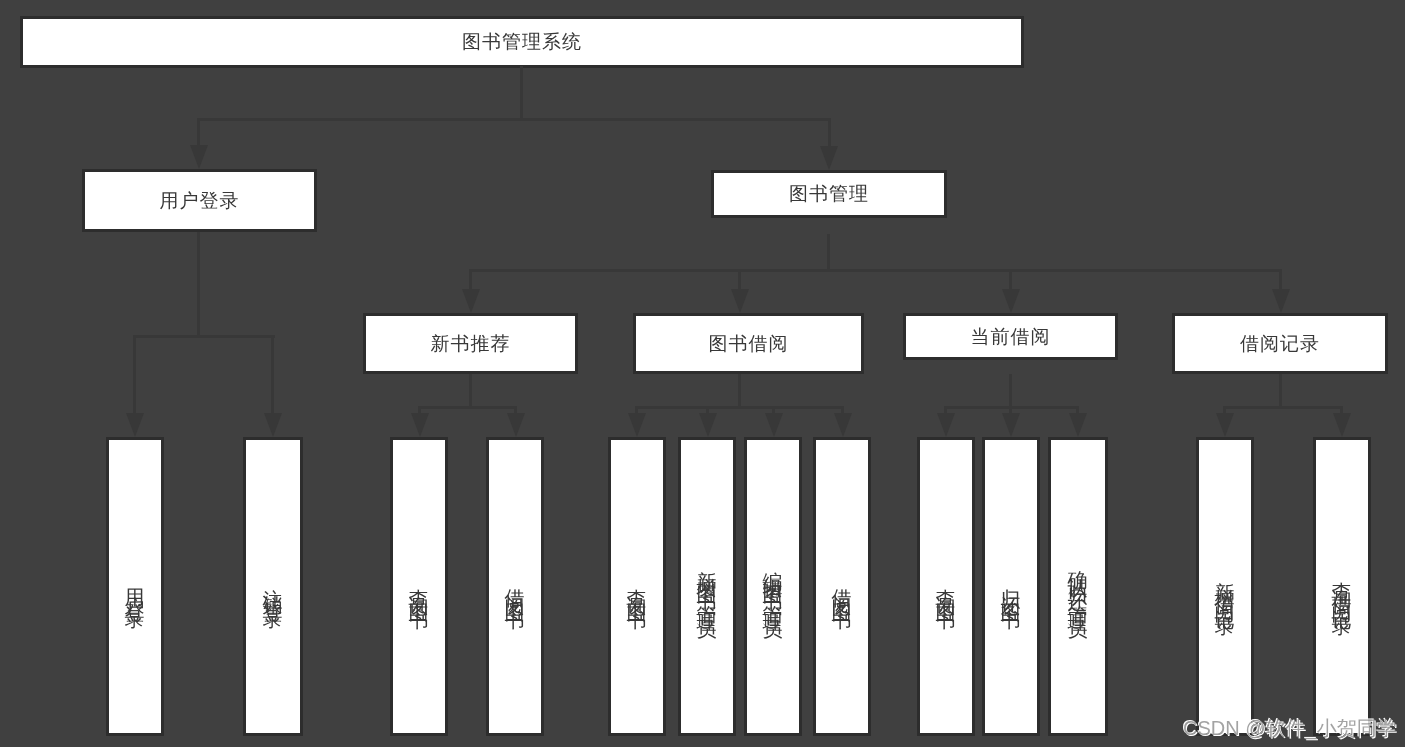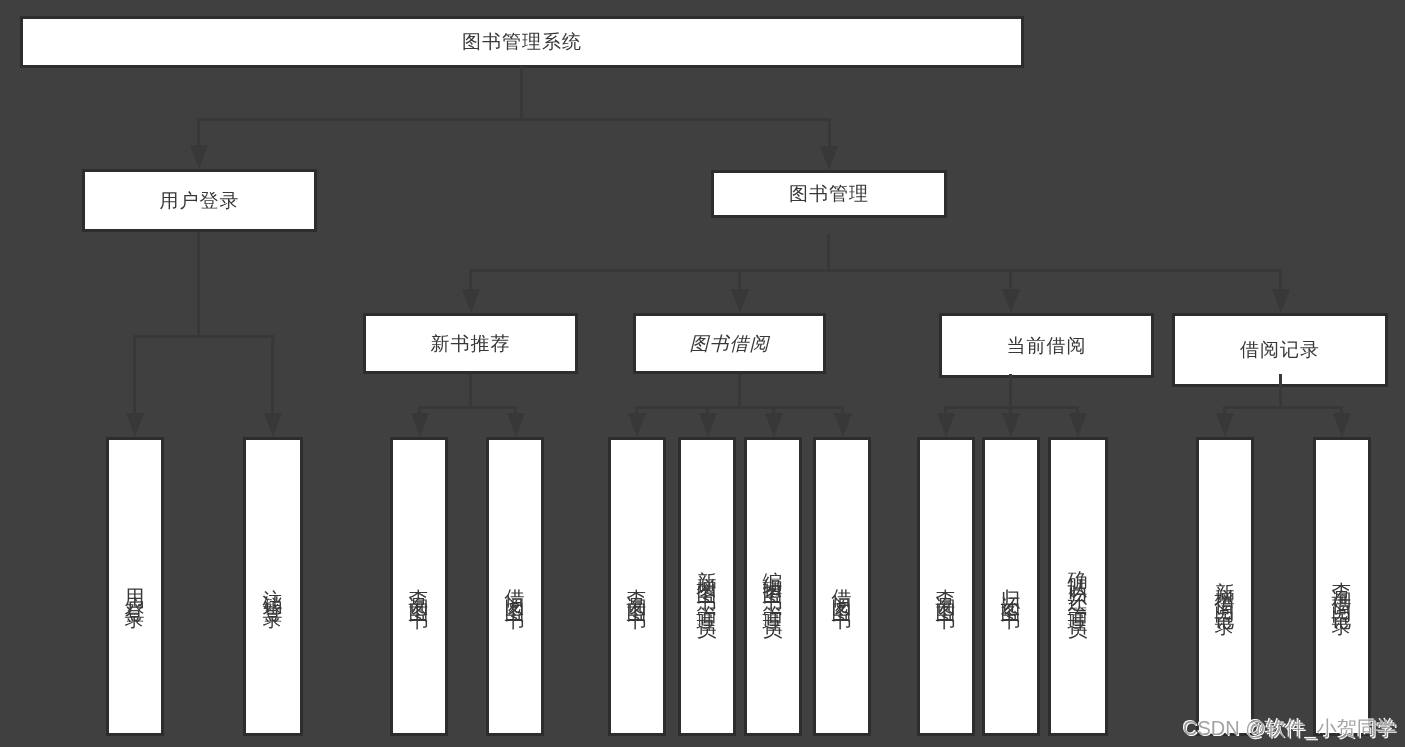--- a/index.html
+++ b/index.html
@@ -73,27 +73,27 @@
   <div class="line" style="left:738px; top:269px; width:3px; height:22px;"></div>
   <div class="arrow" style="left:731px; top:289px;"></div>
   <div class="line" style="left:1009px; top:269px; width:3px; height:22px;"></div>
   <div class="arrow" style="left:1002px; top:289px;"></div>
   <div class="line" style="left:1279px; top:269px; width:3px; height:22px;"></div>
   <div class="arrow" style="left:1272px; top:289px;"></div>
 
   <div class="box" style="left:363px; top:313px; width:215px; height:61px;text-align:right;">
     <span>新书推荐</span>
   </div>
-  <div class="box" style="left:633px; top:313px; width:193px; height:61px;font-style:italic;">
+  <div class="box" style="left:633px; top:313px; width:231px; height:61px;">
     <span>图书借阅</span>
   </div>
-  <div class="box" style="left:903px; top:313px; width:215px; height:65px;margin-left:36px;">
+  <div class="box" style="left:903px; top:313px; width:215px; height:47px;">
     <span>当前借阅</span>
   </div>
-  <div class="box" style="left:1172px; top:313px; width:216px; height:74px;">
+  <div class="box" style="left:1172px; top:313px; width:216px; height:61px;">
     <span>借阅记录</span>
   </div>
 
   <div class="line" style="left:469px; top:374px; width:3px; height:35px;"></div>
   <div class="line" style="left:418px; top:406px; width:99px; height:3px;"></div>
   <div class="line" style="left:418px; top:406px; width:3px; height:12px;"></div>
   <div class="arrow" style="left:411px; top:413px;"></div>
   <div class="line" style="left:514px; top:406px; width:3px; height:12px;"></div>
   <div class="arrow" style="left:507px; top:413px;"></div>
 

